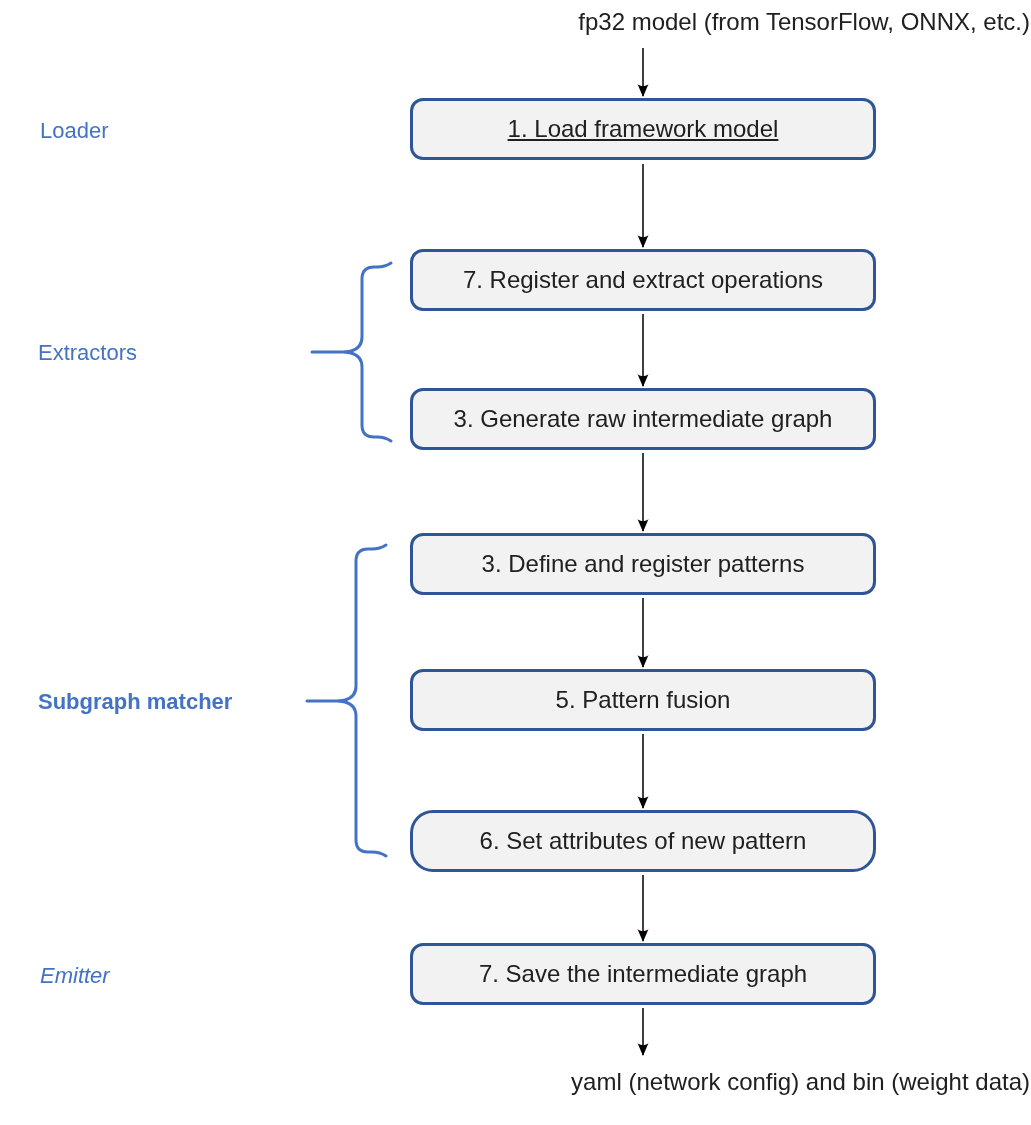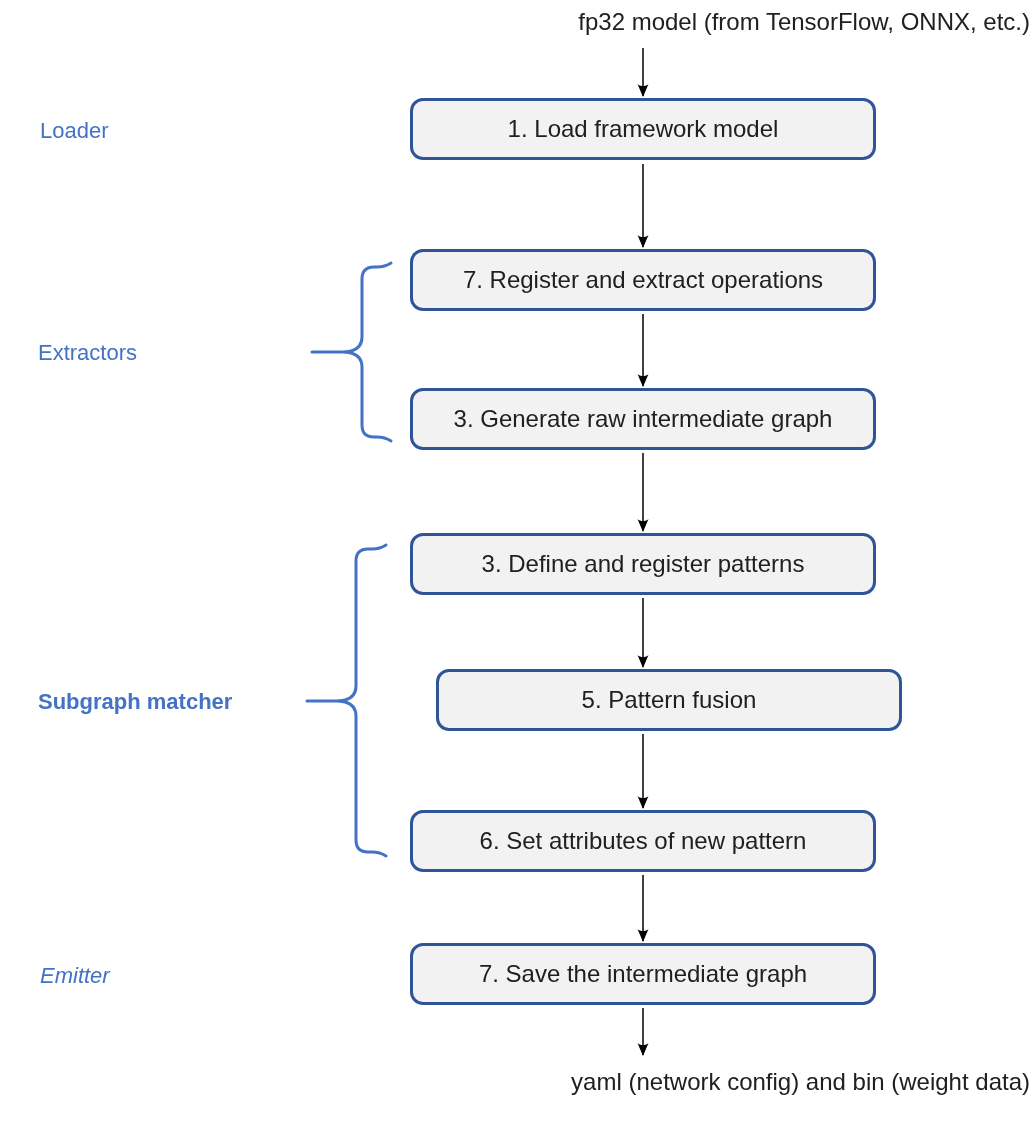--- a/index.html
+++ b/index.html
@@ -97,26 +97,26 @@
     </g>
 
     <g>
       <path class="brace" d="M386,545 Q380,549 372,549 L368,549 Q356,549 356,561 L356,686 Q356,697 345,700 L339,701 L345,702 Q356,705 356,716 L356,840 Q356,852 368,852 L372,852 Q380,852 386,856"></path>
       <path class="brace" d="M307,701 L339,701"></path>
     </g>
   </svg>
 
   <div class="annotation" style="top:8px;">fp32 model (from TensorFlow, ONNX, etc.)</div>
 
-  <div class="step-box" style="top:98px;">1. Load framework model</div>
+  <div class="step-box" style="top:98px;text-decoration:underline;">1. Load framework model</div>
   <div class="step-box" style="top:249px;">7. Register and extract operations</div>
   <div class="step-box" style="top:388px;">3. Generate raw intermediate graph</div>
   <div class="step-box" style="top:533px;">3. Define and register patterns</div>
-  <div class="step-box" style="top:669px;margin-left:26px;">5. Pattern fusion</div>
-  <div class="step-box" style="top:810px;">6. Set attributes of new pattern</div>
+  <div class="step-box" style="top:669px;">5. Pattern fusion</div>
+  <div class="step-box" style="top:810px;border-radius:23px;">6. Set attributes of new pattern</div>
   <div class="step-box" style="top:943px;">7. Save the intermediate graph</div>
 
   <div class="stage-label" style="left:40px; top:114px;">Loader</div>
   <div class="stage-label" style="left:38px; top:336px;">Extractors</div>
   <div class="stage-label" style="left:38px; top:685px;font-weight:bold;">Subgraph matcher</div>
   <div class="stage-label" style="left:40px; top:959px;font-style:italic;">Emitter</div>
 
   <div class="annotation" style="top:1068px;">yaml (network config) and bin (weight data)</div>
 
 </div>

